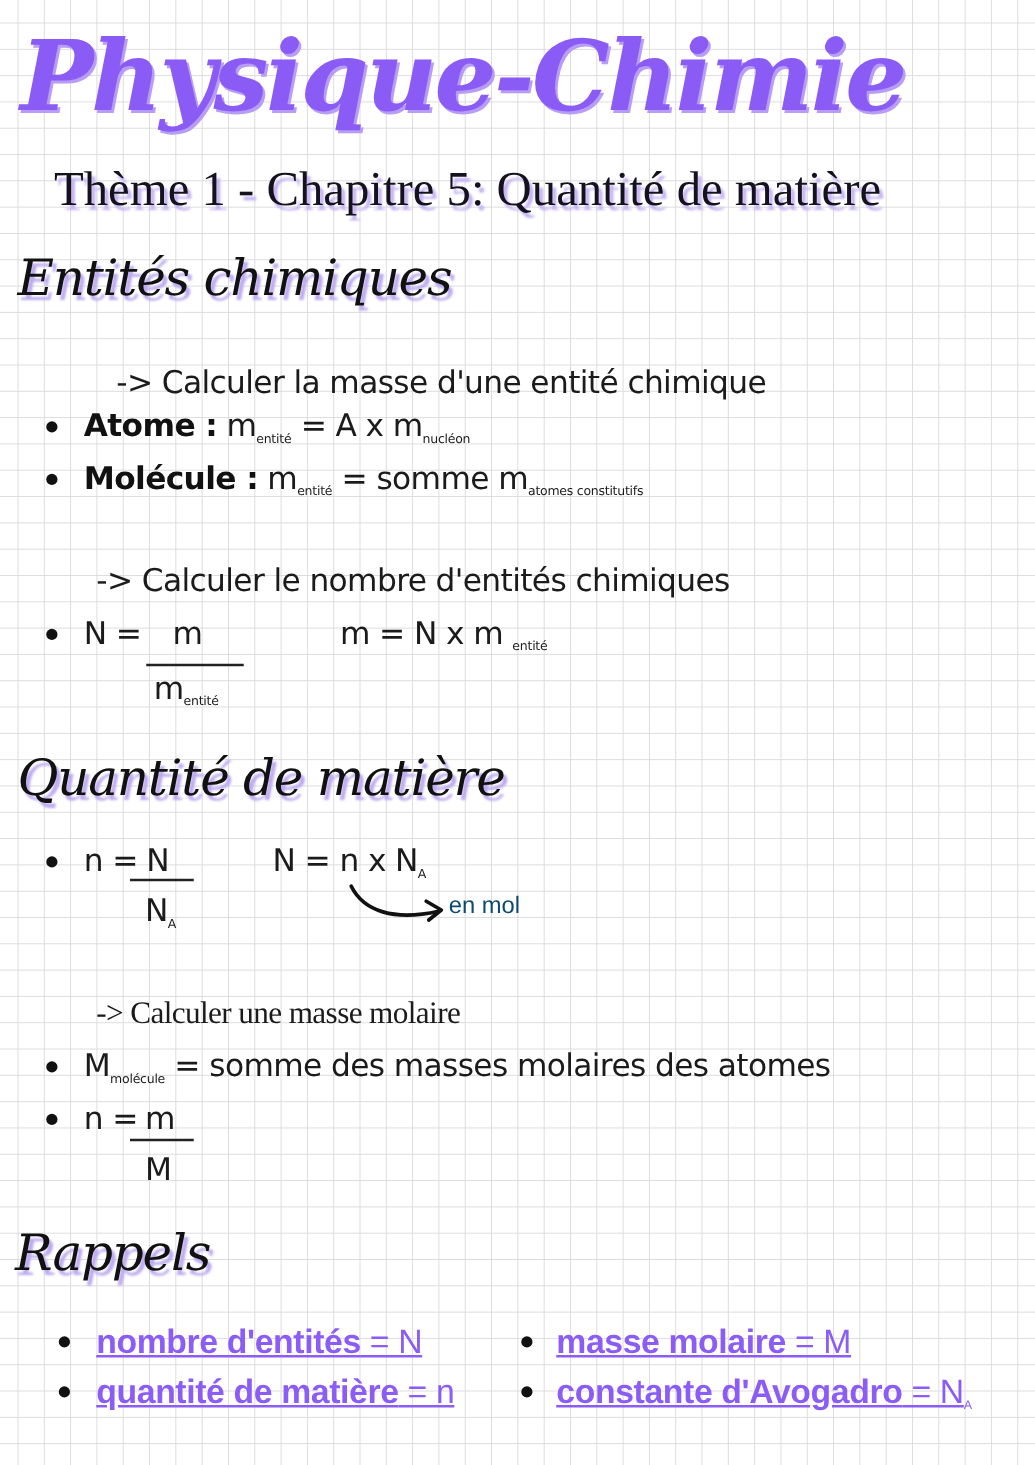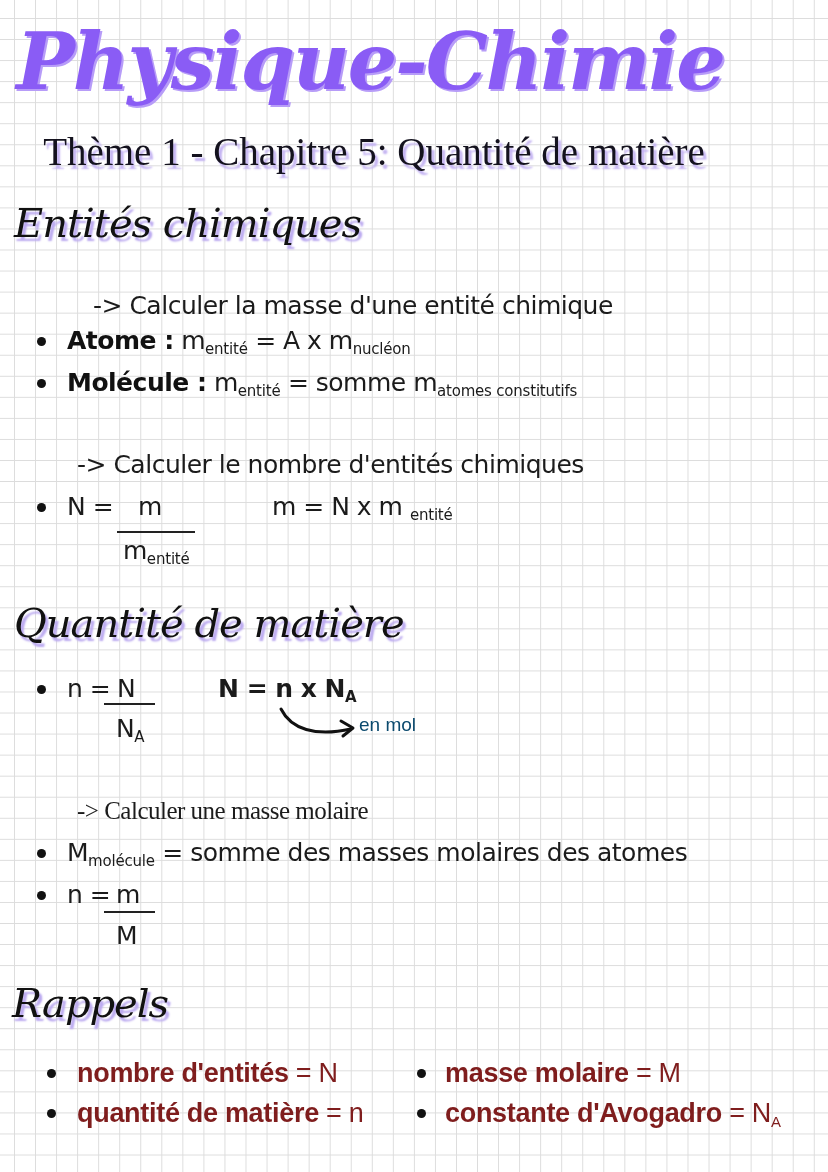--- a/index.html
+++ b/index.html
@@ -30,23 +30,23 @@
       font-family: "DejaVu Serif", serif; font-style: italic;
       color: #111; text-shadow: 3px 4px 2px #bba9f0;
       font-size: 40px; line-height: 50px; letter-spacing: -1px;
     }
     .line { font-family: "DejaVu Sans", sans-serif; font-size: 25px; line-height: 32px; color: #1b1b1b; letter-spacing: -0.5px; }
     .line b { font-weight: bold; color: #111; }
     .bullet {
       display: inline-block; width: 9px; height: 9px; border-radius: 50%;
       background: #111; position: absolute;
     }
-    sub { font-size: 15px; vertical-align: -5px; letter-spacing: -0.2px; }
+    sub { font-size: 10px; vertical-align: -5px; letter-spacing: -0.2px; }
     .fracline { position: absolute; height: 1.5px; background: #222; }
-    .rappel { font-family: "Liberation Sans", sans-serif; font-size: 27px; line-height: 34px; color: #7f1d1d; letter-spacing: -0.3px; }
+    .rappel { font-family: "Liberation Sans", sans-serif; font-size: 27px; line-height: 34px; color: #8b5cf6; letter-spacing: -0.3px; text-decoration: underline; }
     .rappel b { font-weight: bold; }
     .enmol { font-family: "Liberation Sans", sans-serif; font-size: 19px; color: #0c4a6e; }
   </style>
 </head>
 <body>
 
 <div class="abs title">Physique-Chimie</div>
 <div class="abs subtitle">Thème 1 - Chapitre 5: Quantité de matière</div>
 
 <div class="abs heading" style="left:14px; top:198px;">Entités chimiques</div>
@@ -80,21 +80,21 @@
 
 <div class="abs heading" style="left:14px; top:598px;">Quantité de matière</div>
 
 <span class="bullet" style="left:37px; top:685px;"></span>
 <div class="abs line" style="left:67px; top:673px;">n =</div>
 <div class="abs line" style="left:117px; top:673px;">N</div>
 <div class="fracline" style="left:104px; top:703px; width:51px;"></div>
 <div class="abs line" style="left:116px; top:713px;">
   <span>N</span><sub>A</sub>
 </div>
-<div class="abs line" style="left:218px; top:673px;font-weight:bold;">
+<div class="abs line" style="left:218px; top:673px;">
   <span>N = n x N</span><sub>A</sub>
 </div>
 <svg class="abs" style="left:275px; top:705px;" width="90" height="40" viewBox="0 0 90 40">
   <path d="M6 4 C 16 24, 40 32, 76 24" fill="none" stroke="#111" stroke-width="3" stroke-linecap="round"></path>
   <path d="M66 16 L78 23 L68 31" fill="none" stroke="#111" stroke-width="3" stroke-linecap="round" stroke-linejoin="round"></path>
 </svg>
 <div class="abs enmol" style="left:359px; top:714px;">en mol</div>
 
 <div class="abs line" style="left:77px; top:795px;font-family:Liberation Serif, serif;">-&gt; Calculer une masse molaire</div>
 

